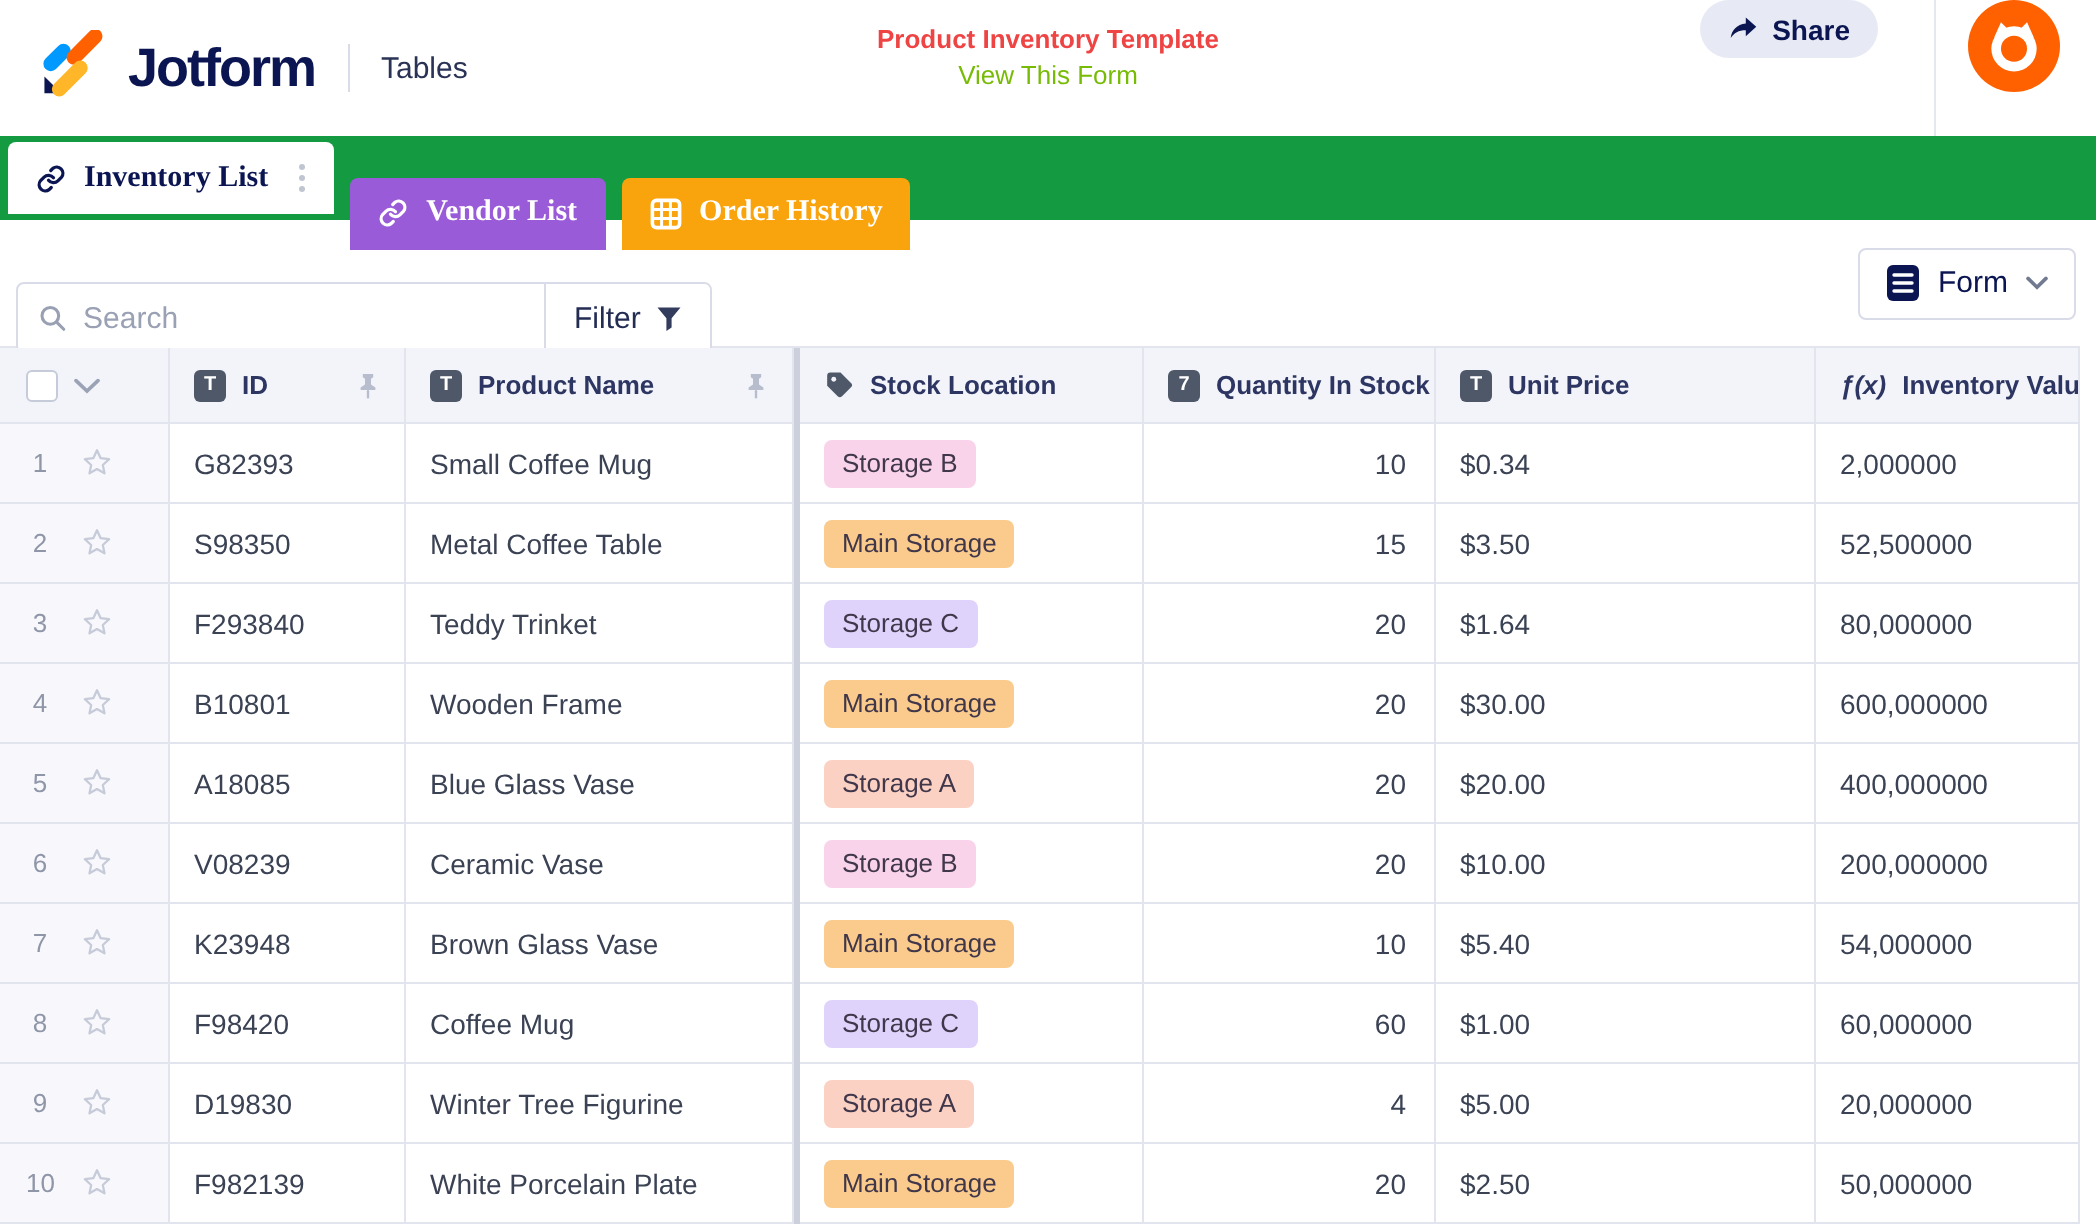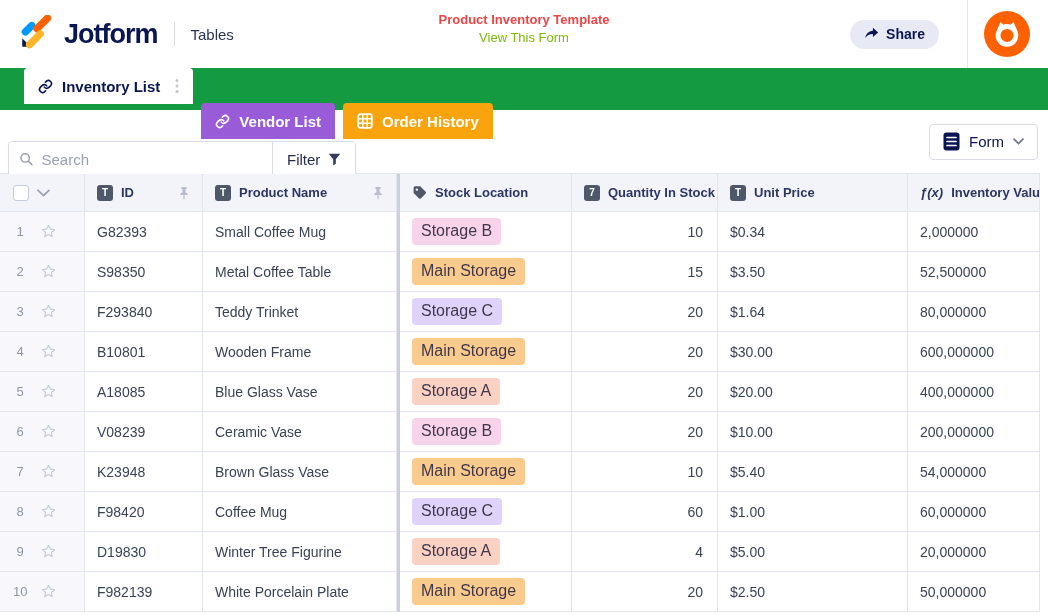--- a/index.html
+++ b/index.html
@@ -9,30 +9,30 @@
   
   .topbar { position:relative; height:68px; background:#fff; display:flex; align-items:center; }
   .brand-wrap { display:flex; align-items:center; padding-left:18px; }
   .brand-logo { width:38px; height:38px; }
   .brand-name { font-size:27px; font-weight:bold; color:#0A1551; letter-spacing:-1px; margin-left:8px; }
   .brand-divider { width:1px; height:24px; background:#D9DCE8; margin:0 16px; }
   .product-name { font-size:15px; color:#2A3356; }
   .title-block { position:absolute; left:50%; top:12px; transform:translateX(-50%); text-align:center; }
   .page-title { font-size:13px; font-weight:bold; color:#ef4444; white-space:nowrap; }
   .view-form { font-size:13px; margin-top:3px; cursor:pointer; }
-  .topbar-right { margin-left:auto; display:flex; align-items:center; height:100%; }
+  .topbar-right { margin-left:auto; display:flex; align-items:flex-start; height:100%; }
   .share-btn { display:flex; align-items:center; gap:7px; background:#E7E9F4; border:none;
                border-radius:15px; height:29px; padding:0 14px; font-size:14px; font-weight:bold;
                color:#0A1551; cursor:pointer; font-family:inherit; }
   .right-divider { width:1px; height:68px; background:#E6E8F0; margin-left:28px; }
   .avatar { width:46px; height:46px; border-radius:50%; margin:0 18px 0 16px; display:flex;
             align-items:center; justify-content:center; cursor:pointer; }
 
   
-  .tabbar { height:42px; display:flex; align-items:flex-start; padding-left:24px; gap:8px; }
+  .tabbar { height:42px; display:flex; align-items:center; padding-left:4px; gap:8px;font-family:Liberation Serif, serif; }
   .tab { height:36px; display:flex; align-items:center; gap:9px; padding:0 14px;
          border-radius:4px 4px 0 0; font-size:15px; font-weight:bold; cursor:pointer; }
   .tab.active { background:#fff; color:#0A1551; }
   .tab.colored { color:#fff;margin-top:35px; }
   .tab .kebab { margin-left:6px; display:flex; }
 
   
   .toolbar { height:63px; background:#fff; display:flex; align-items:center; padding:0 10px 0 8px; }
   .search-group { display:flex; align-items:stretch; height:36px; border:1px solid #D9DCE8;
                   border-radius:4px; overflow:hidden; background:#fff;margin-top:35px; }
@@ -59,21 +59,21 @@
   .thead .gutter { background:#F3F4FA; }
   .sep { background:#CBD0DC; border:none; }
   .rownum { font-size:13px; color:#8F96A8; min-width:14px; text-align:center; }
   .star { display:flex; cursor:pointer; }
   .c-qty { justify-content:flex-end; padding-right:14px; }
   .typebox { width:16px; height:16px; background:#4E5869; border-radius:3px; color:#fff;
              font-size:10px; font-weight:bold; display:flex; align-items:center;
              justify-content:center; flex:none; }
   .fx { font-style:italic; font-size:13px; color:#2D3662; font-weight:bold; flex:none; }
   .pin { margin-left:auto; display:flex; }
-  .badge { padding:4px 9px 5px; border-radius:4px; font-size:16px; color:#41374B; }
+  .badge { padding:4px 9px 5px; border-radius:4px; font-size:13px; color:#41374B; }
   .checkbox { width:16px; height:16px; border:1.5px solid #C6CBD9; border-radius:3px;
               background:#fff; cursor:pointer; flex:none; }
   .chev { display:flex; cursor:pointer; }
 </style>
 </head>
 <body>
 
 <div class="topbar">
   <div class="brand-wrap">
     <svg class="brand-logo" viewBox="0 0 36 36">

